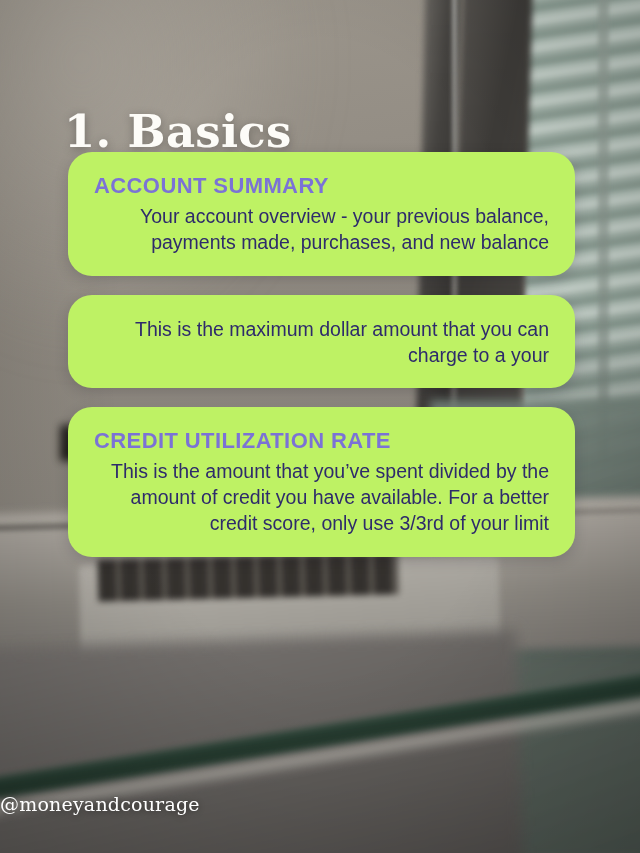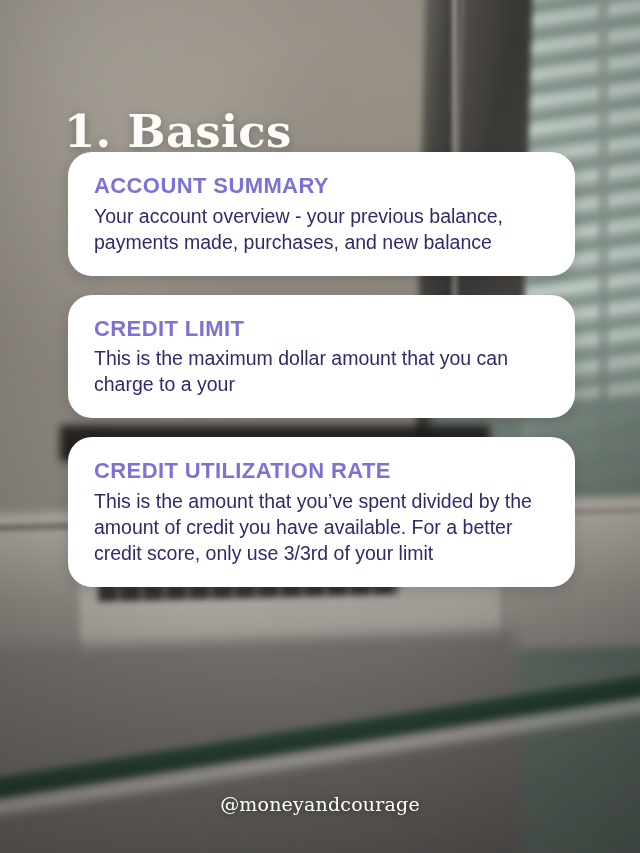--- a/index.html
+++ b/index.html
@@ -194,21 +194,21 @@
   }
 
   .cards {
     position: absolute;
     left: 68px;
     top: 152px;
     width: 507px;
   }
 
   .card {
-    background: #ffffff;
+    background: #bef264;
     border-radius: 24px;
     padding: 22px 26px 20px 26px;
     margin-bottom: 19px;
     box-shadow: 0 4px 14px rgba(20,18,30,0.18);
     box-sizing: border-box;
   }
   .card:last-child { margin-bottom: 0; }
 
   .card-heading {
     font-family: "Liberation Sans", sans-serif;
@@ -220,28 +220,28 @@
     margin: 0 0 6px 0;
   }
 
   .card-body {
     font-family: "Liberation Sans", sans-serif;
     font-weight: 400;
     font-size: 19.5px;
     line-height: 1.33;
     color: #2e2b6b;
     margin: 0;
+    text-align: right;
   }
 
   .handle {
     position: absolute;
     left: 0;
     right: 0;
     top: 793px;
-    text-align: center;
     font-family: "DejaVu Serif", "Liberation Serif", serif;
     font-weight: 400;
     font-size: 19px;
     color: #ffffff;
     letter-spacing: 0.2px;
     text-shadow: 0 1px 6px rgba(0,0,0,0.45);
   }
 </style>
 </head>
 <body>
@@ -274,21 +274,20 @@
     <h1 class="page-title">1. Basics</h1>
 
     <div class="cards">
 
       <div class="card">
         <div class="card-heading">ACCOUNT SUMMARY</div>
         <p class="card-body">Your account overview - your previous balance, payments made, purchases, and new balance</p>
       </div>
 
       <div class="card">
-        <div class="card-heading">CREDIT LIMIT</div>
         <p class="card-body">This is the maximum dollar amount that you can charge to a your</p>
       </div>
 
       <div class="card">
         <div class="card-heading">CREDIT UTILIZATION RATE</div>
         <p class="card-body">This is the amount that you’ve spent divided by the amount of credit you have available. For a better credit score, only use 3/3rd of your limit</p>
       </div>
 
 
     </div>

